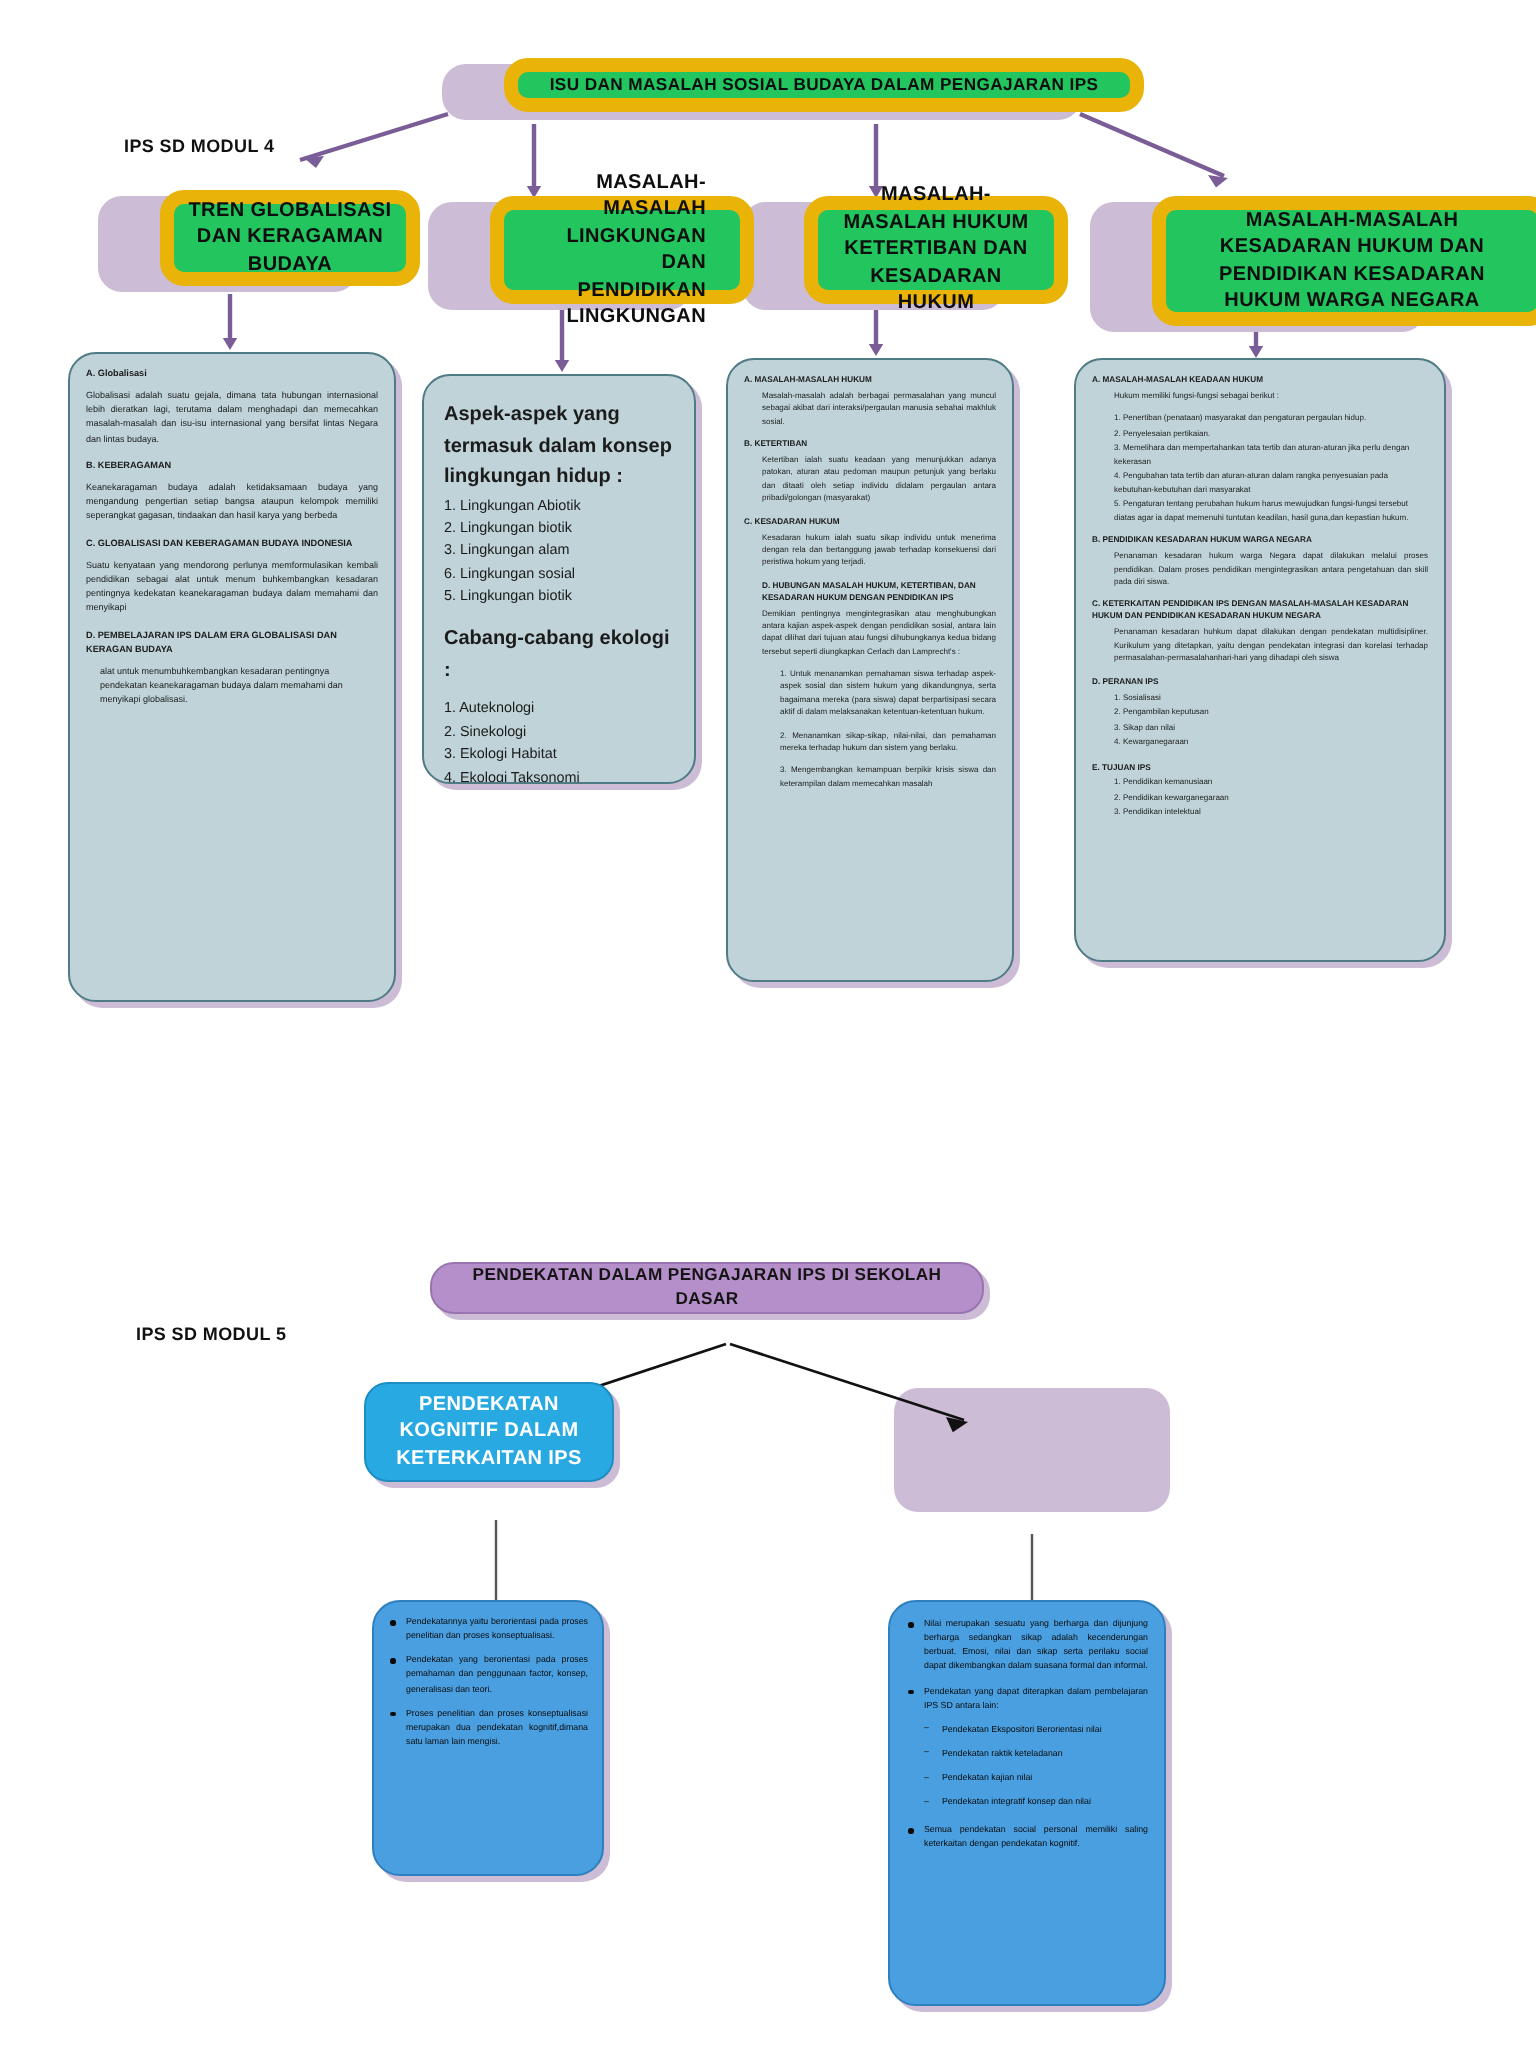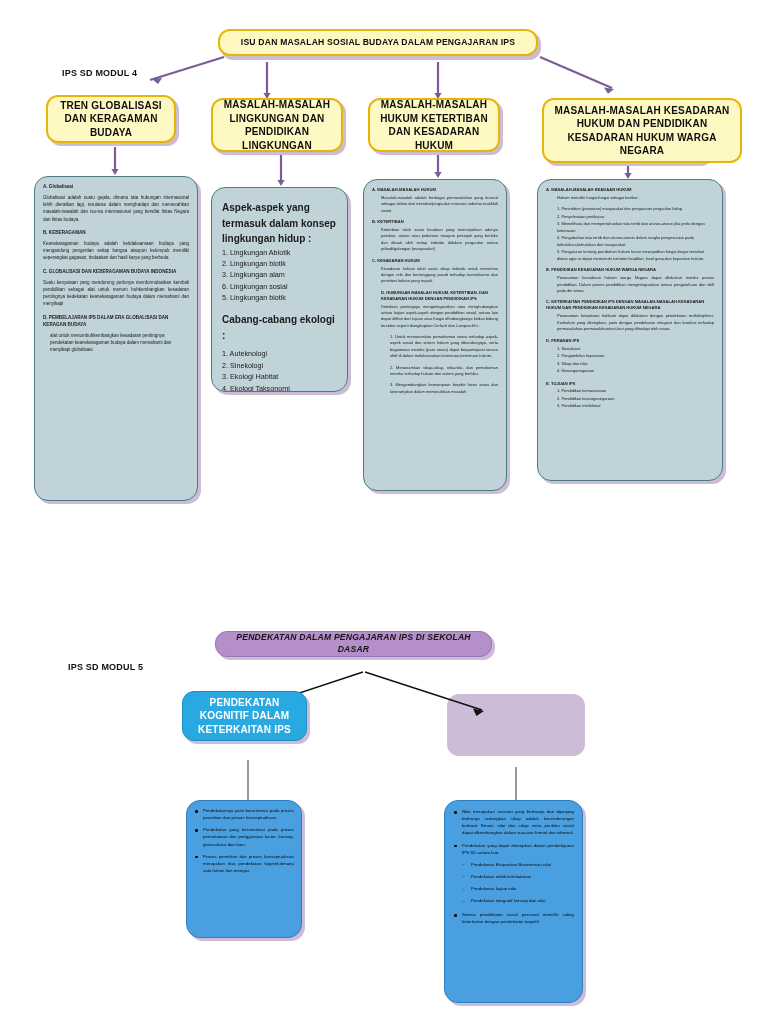--- a/index.html
+++ b/index.html
@@ -26,24 +26,25 @@
     line-height:1.35;
     letter-spacing:.2px;
   }
   .node-shadow{
     position:absolute;
     border-radius:12px;
     background:#cdbcd6;
     z-index:0;
   }
   .node-teal{
-    background:#fef9c3;
-    border:2px solid #eab308;
+    background:#22c55e;
+    border:7px solid #eab308;
     color:#0e0e0e;
     z-index:2;
+    margin-left:34px;
   }
   .node-purple{
     background:#b58fc9;
     border:1px solid #9a74b0;
     color:#141414;
     z-index:2;
   }
   .node-blue{
     background:#29a9e1;
     border:1px solid #1d8ec1;
@@ -162,21 +163,21 @@
   <div class="node node-teal root-title" style="left:218px;top:29px;width:320px;height:27px;padding:0 8px;">
     <span>ISU DAN MASALAH SOSIAL BUDAYA DALAM PENGAJARAN IPS</span>
   </div>
 
   <div class="node-shadow" style="left:49px;top:98px;width:130px;height:48px;"></div>
   <div class="node node-teal node-title" style="left:46px;top:95px;width:130px;height:48px;padding:0 7px;">
     <span>TREN GLOBALISASI DAN KERAGAMAN BUDAYA</span>
   </div>
 
   <div class="node-shadow" style="left:214px;top:101px;width:132px;height:54px;"></div>
-  <div class="node node-teal node-title" style="left:211px;top:98px;width:132px;height:54px;padding:0 7px;">
+  <div class="node node-teal node-title" style="left:211px;top:98px;width:132px;height:54px;padding:0 17px;text-align:right;">
     <span>MASALAH-MASALAH LINGKUNGAN DAN PENDIDIKAN LINGKUNGAN</span>
   </div>
 
   <div class="node-shadow" style="left:371px;top:101px;width:132px;height:54px;"></div>
   <div class="node node-teal node-title" style="left:368px;top:98px;width:132px;height:54px;padding:0 7px;">
     <span>MASALAH-MASALAH HUKUM KETERTIBAN DAN KESADARAN HUKUM</span>
   </div>
 
   <div class="node-shadow" style="left:545px;top:101px;width:168px;height:65px;"></div>
   <div class="node node-teal node-title" style="left:542px;top:98px;width:200px;height:65px;padding:0 8px;">
@@ -277,21 +278,21 @@
       <path d="M 365 72 L 482 110" stroke="#111111" stroke-width="1.4" fill="none"></path>
       <path d="M 484 111 l -11 -2.5 l 3.4 7.6 z" fill="#111111"></path>
 
       <path d="M 248 160 L 248 200" stroke="#555555" stroke-width="1.2" fill="none"></path>
 
       <path d="M 516 167 L 516 200" stroke="#555555" stroke-width="1.2" fill="none"></path>
     </svg>
   </div>
 
   <div class="node-shadow" style="left:218px;top:634px;width:277px;height:26px;"></div>
-  <div class="node node-purple root-title" style="left:215px;top:631px;width:277px;height:26px;padding:0 8px;font-style:italic;">
+  <div class="node node-purple root-title" style="left:215px;top:631px;width:277px;height:26px;padding:0 8px;">
     <span>PENDEKATAN DALAM PENGAJARAN IPS DI SEKOLAH DASAR</span>
   </div>
 
   <div class="node-shadow" style="left:185px;top:694px;width:125px;height:50px;"></div>
   <div class="node node-blue node-title" style="left:182px;top:691px;width:125px;height:50px;padding:0 6px;color:#fff;">
     <span>PENDEKATAN KOGNITIF DALAM KETERKAITAN IPS</span>
   </div>
 
   <div class="node-shadow" style="left:447px;top:694px;width:138px;height:62px;"></div>
 

